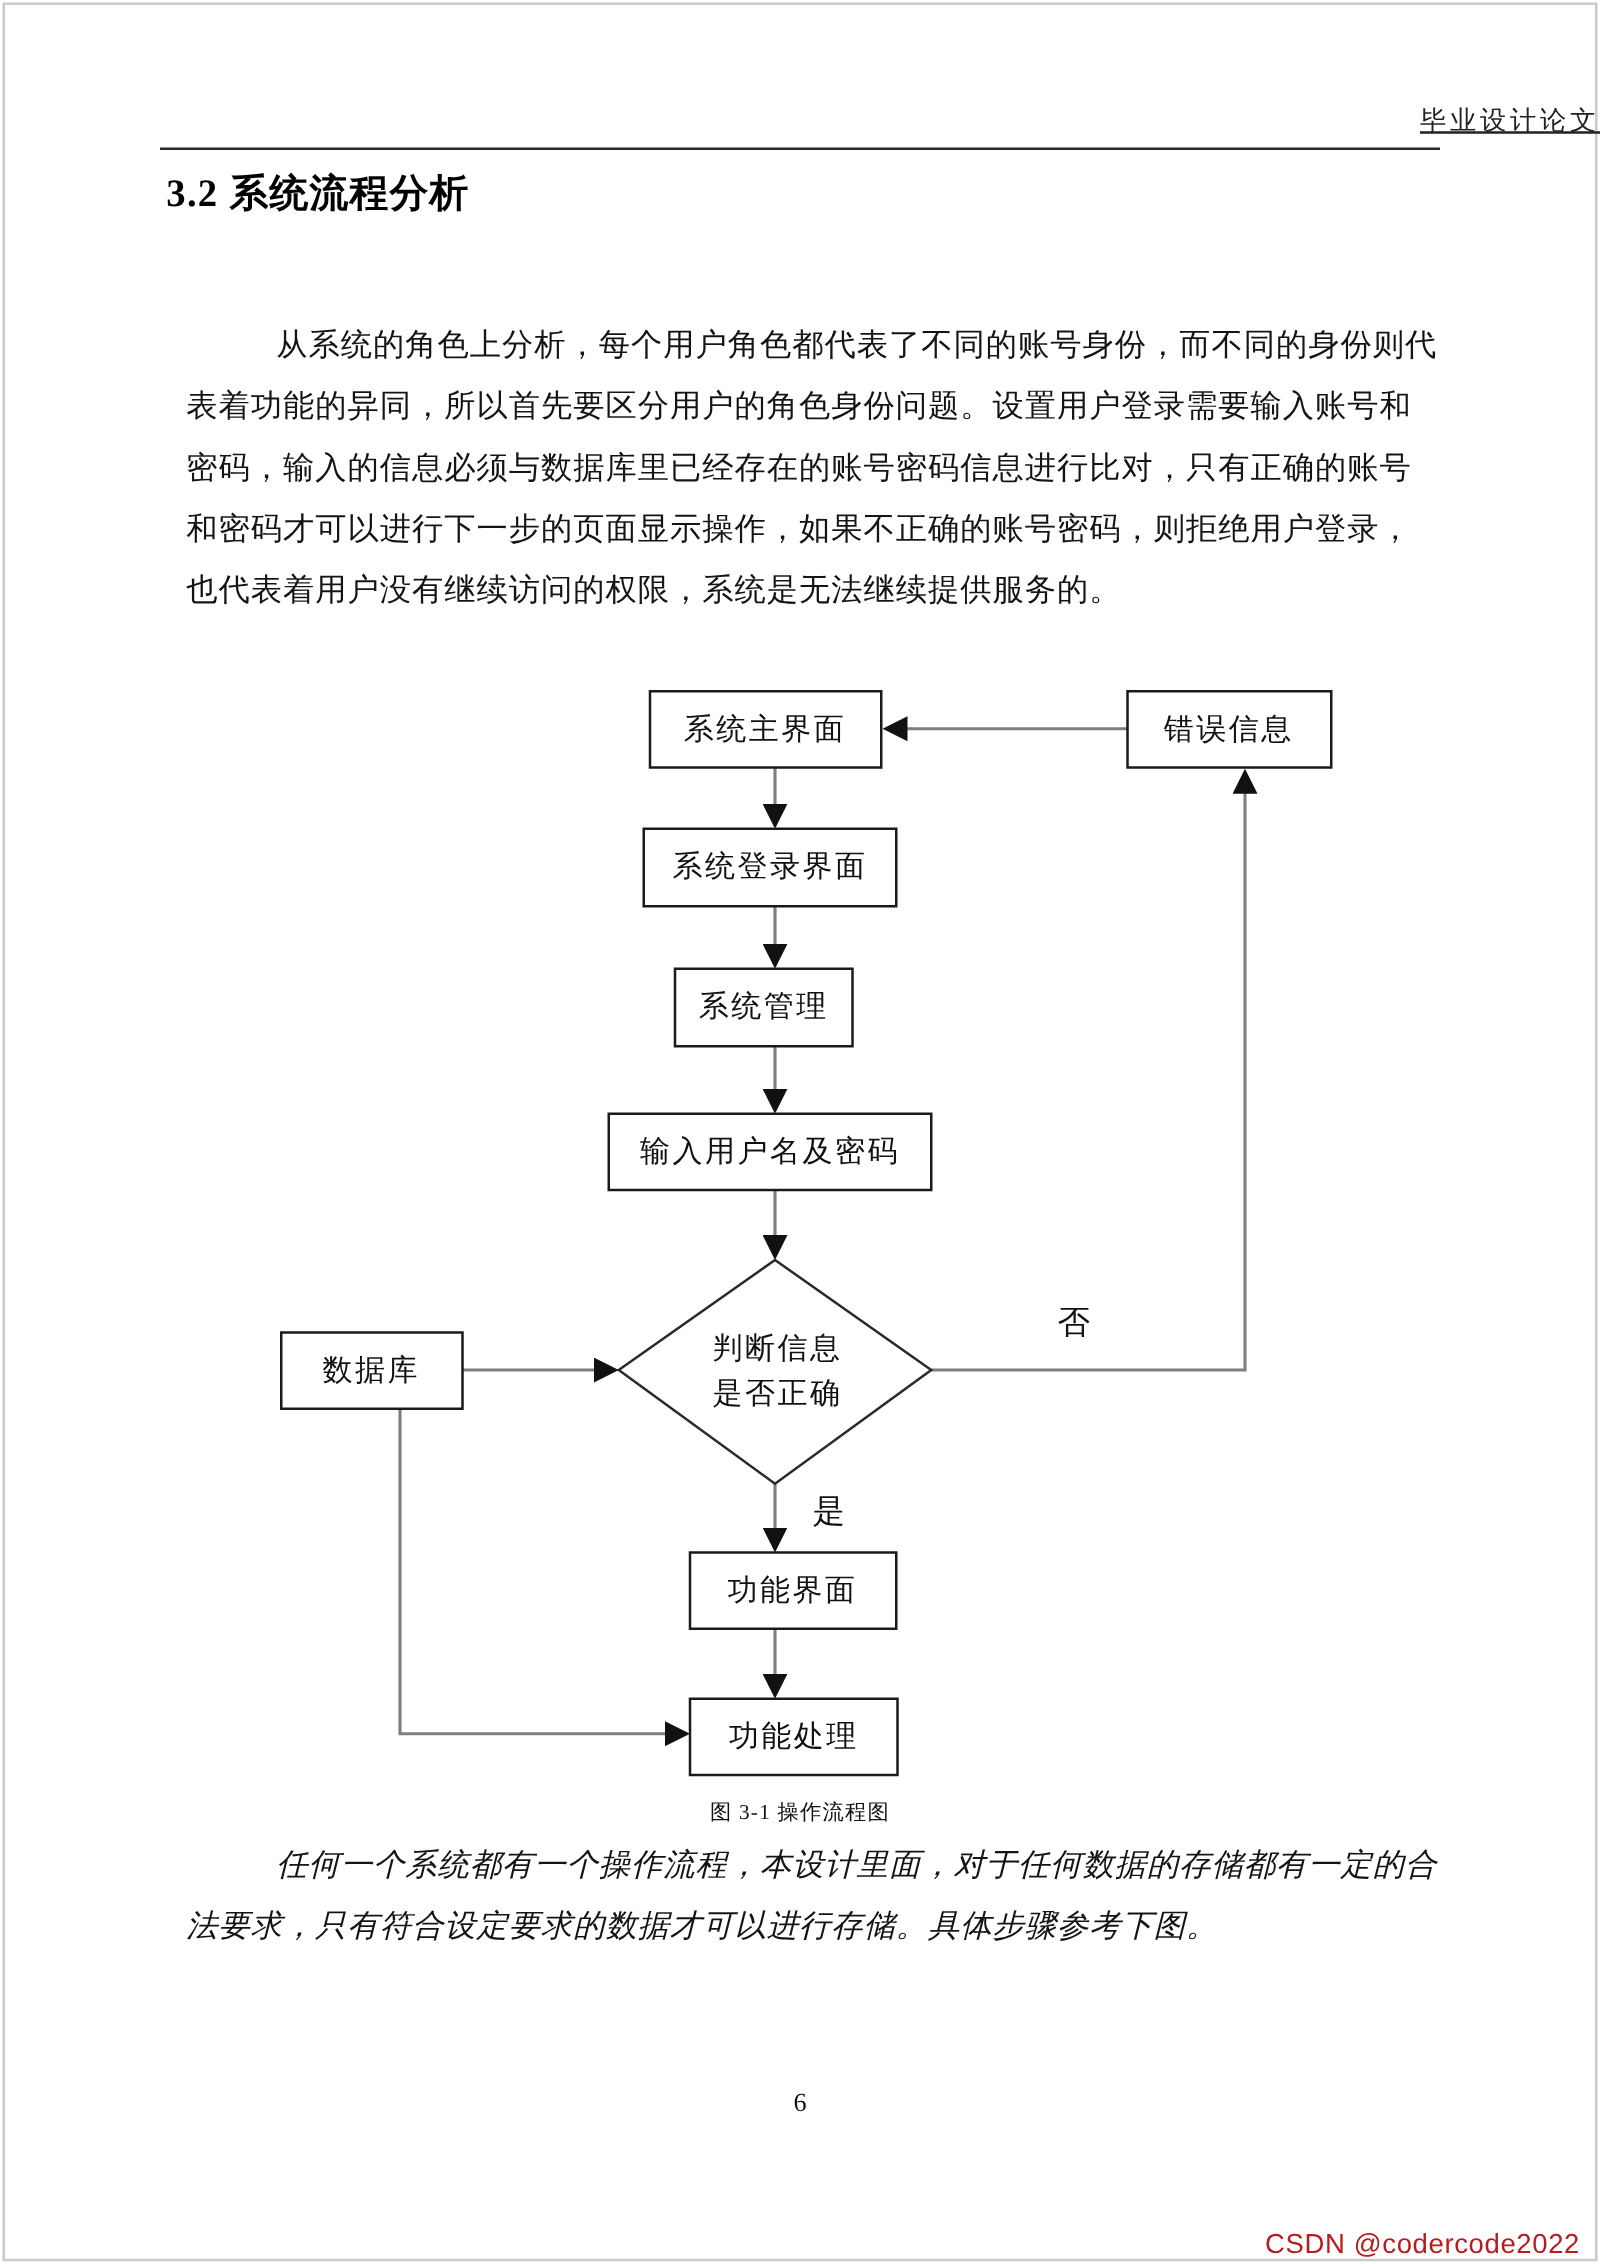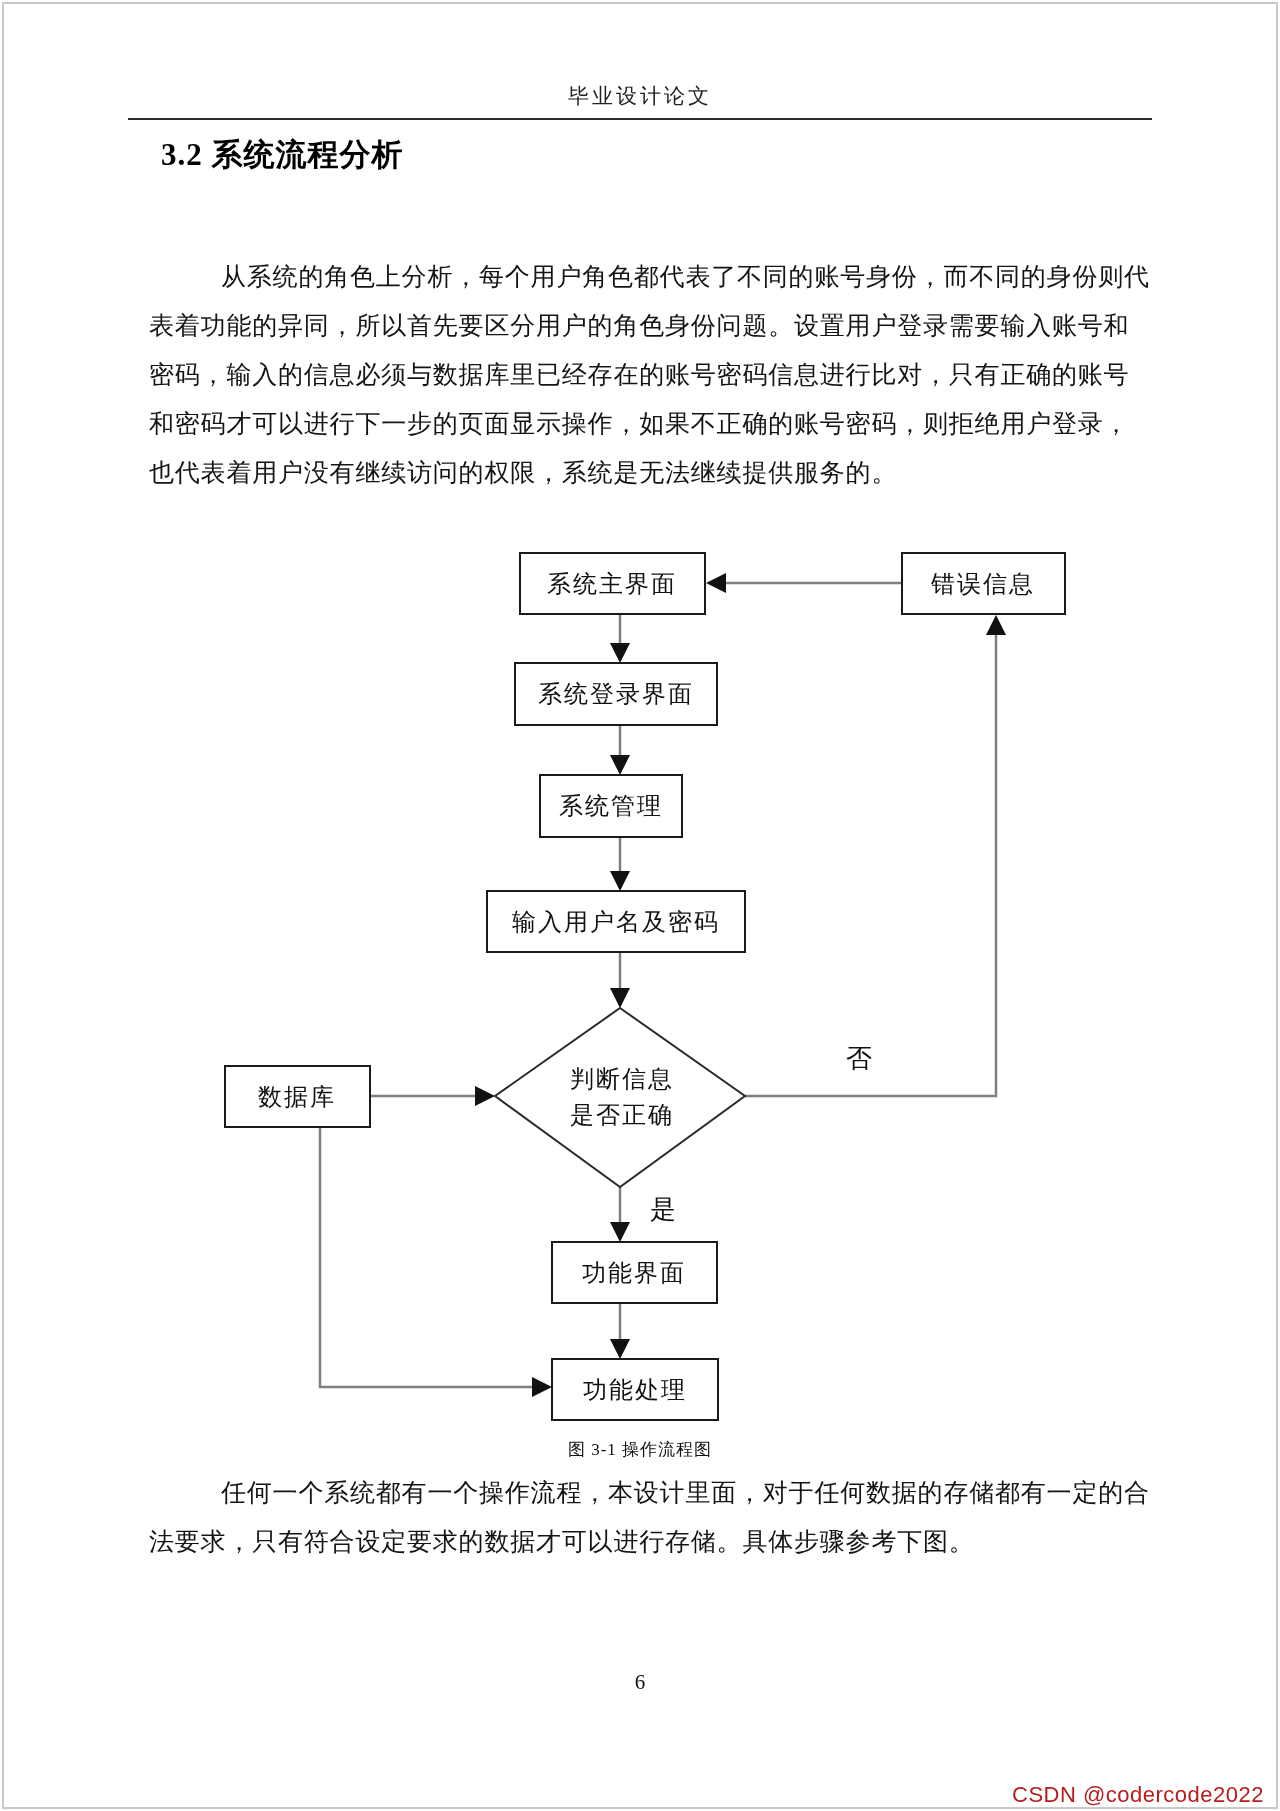--- a/index.html
+++ b/index.html
@@ -11,37 +11,37 @@
     color:#1a1a1a;
     overflow:hidden;
   }
   .page-frame{
     position:absolute;left:2px;top:2px;right:2px;bottom:2px;
     border:2px solid #c9c9c9;
     pointer-events:none;
   }
   .header-title{
     position:absolute;top:82px;left:0;width:100%;
-    text-align:center;font-size:21px;letter-spacing:3px;color:#222;
+    text-align:right;font-size:21px;letter-spacing:3px;color:#222;text-decoration:underline;
   }
   .header-rule{
     position:absolute;top:118px;left:128px;width:1024px;height:2px;
     background:#2b2b2b;
   }
   .section-heading{
     position:absolute;top:134px;left:133px;
-    font-size:31px;font-weight:bold;letter-spacing:1px;color:#000;margin-left:28px;
+    font-size:31px;font-weight:bold;letter-spacing:1px;color:#000;
   }
   .para{
     position:absolute;left:149px;width:1018px;
     font-size:25px;line-height:49px;letter-spacing:0.8px;
     white-space:pre-line;color:#141414;
   }
   .para-1{top:252px;text-indent:72px;}
-  .para-2{top:1468px;text-indent:72px;}
+  .para-2{top:1468px;text-indent:72px;font-style:italic;}
   .figure-caption{
     position:absolute;top:1438px;left:0;width:1280px;
     text-align:center;font-size:17px;letter-spacing:1px;color:#111;
   }
   .page-number{
     position:absolute;top:1670px;left:0;width:1280px;
     text-align:center;font-size:21px;color:#111;
   }
   .watermark{
     position:absolute;top:1782px;right:16px;

